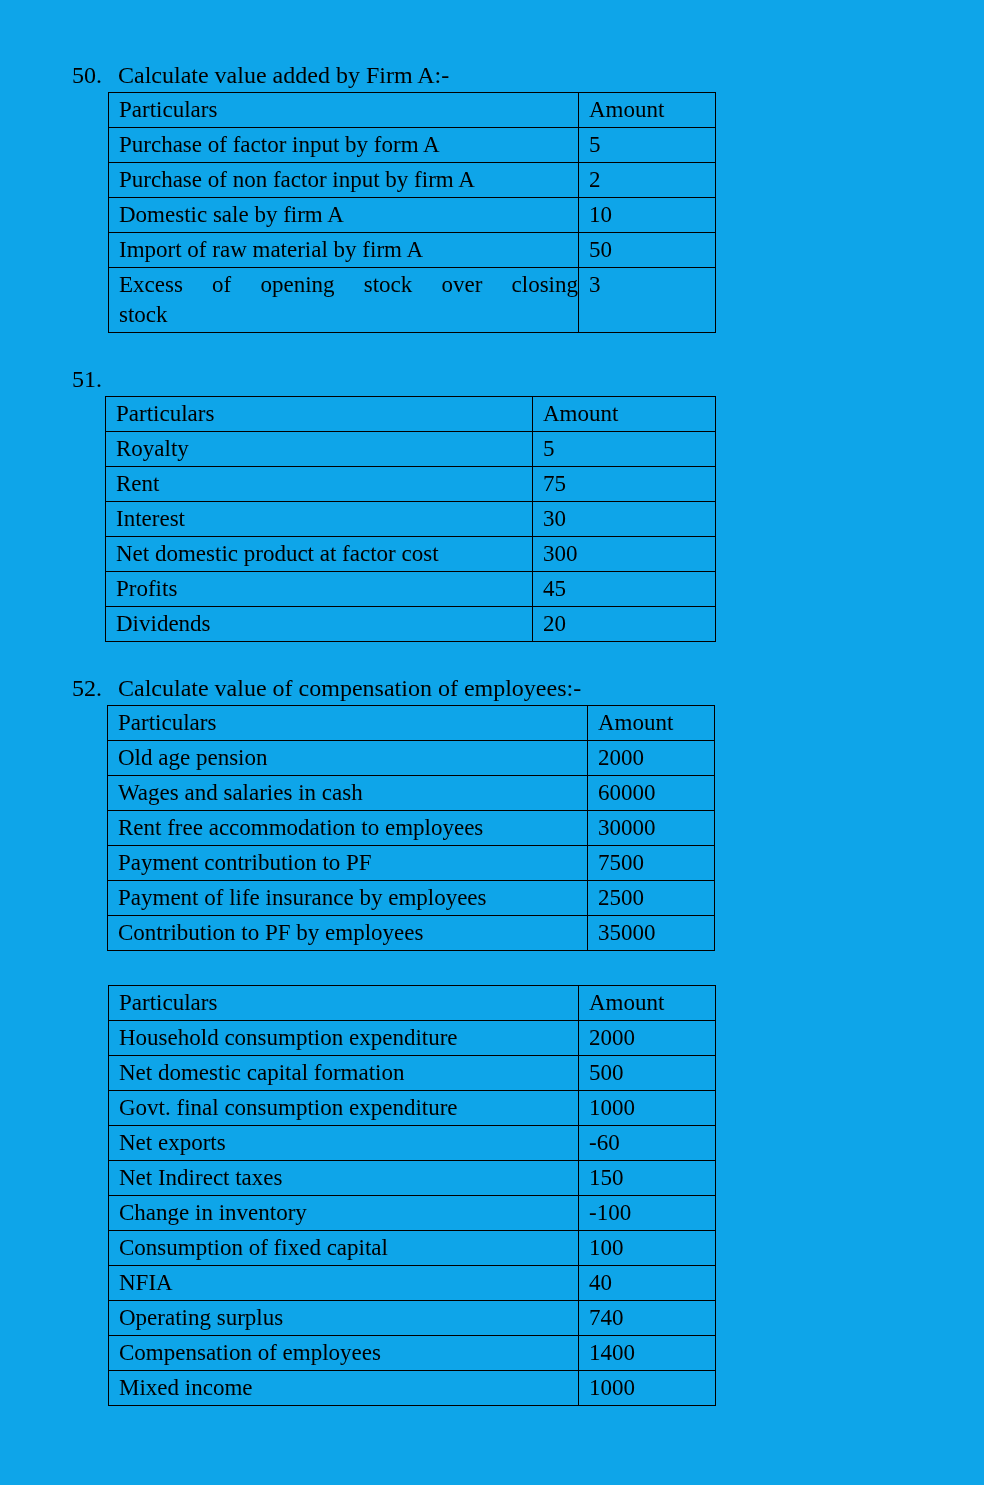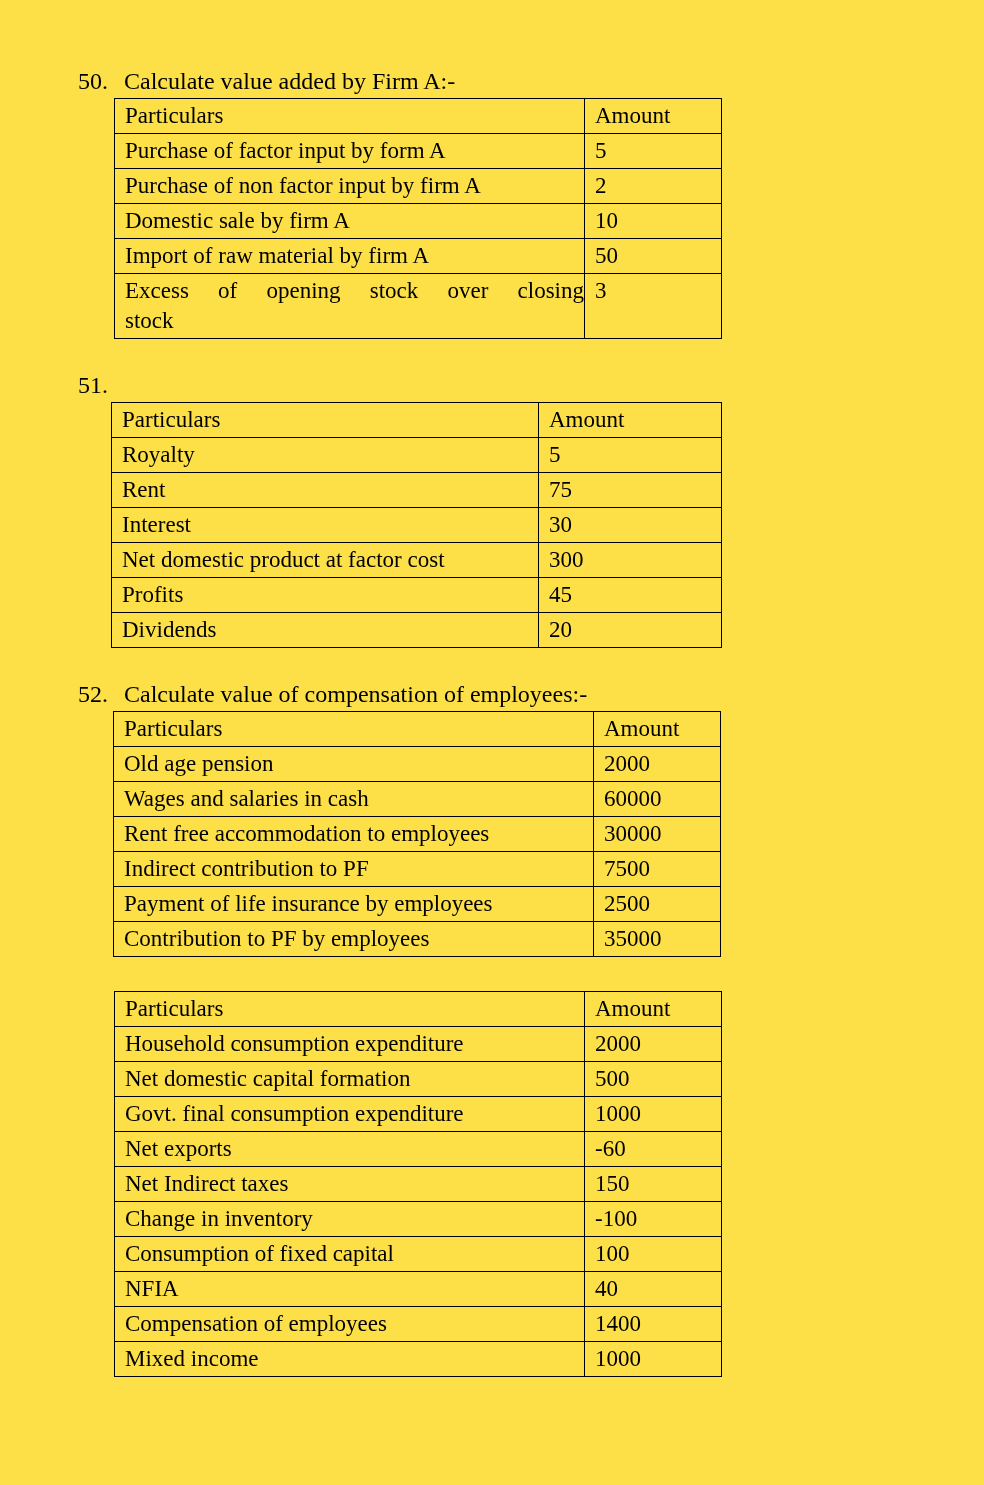--- a/index.html
+++ b/index.html
@@ -12,23 +12,23 @@
     width: 984px;
     height: 1485px;
     font-family: "Liberation Serif", "DejaVu Serif", serif;
     color: #000000;
     -webkit-font-smoothing: antialiased;
   }
   .page {
     position: relative;
     width: 984px;
     height: 1485px;
-    padding: 14px;
+    padding: 8px;
     box-sizing: border-box;
-    background: #fde047;
+    background: #0ea5e9;
     overflow: hidden;
   }
   .qblock {
     position: relative;
     margin: 0;
   }
   
   .qhead {
     display: flex;
     align-items: flex-start;
@@ -198,21 +198,21 @@
         </tr>
         <tr>
           <td>Wages and salaries in cash</td>
           <td class="amt">60000</td>
         </tr>
         <tr>
           <td>Rent free accommodation to employees</td>
           <td class="amt">30000</td>
         </tr>
         <tr>
-          <td>Indirect contribution to PF</td>
+          <td>Payment contribution to PF</td>
           <td class="amt">7500</td>
         </tr>
         <tr>
           <td>Payment of life insurance by employees</td>
           <td class="amt">2500</td>
         </tr>
         <tr>
           <td>Contribution to PF by employees</td>
           <td class="amt">35000</td>
         </tr>
@@ -259,20 +259,24 @@
         </tr>
         <tr>
           <td>Consumption of fixed capital</td>
           <td class="amt">100</td>
         </tr>
         <tr>
           <td>NFIA</td>
           <td class="amt">40</td>
         </tr>
         <tr>
+          <td>Operating surplus</td>
+          <td class="amt">740</td>
+        </tr>
+        <tr>
           <td>Compensation of employees</td>
           <td class="amt">1400</td>
         </tr>
         <tr>
           <td>Mixed income</td>
           <td class="amt">1000</td>
         </tr>
       </tbody>
     </table>
   </div>

